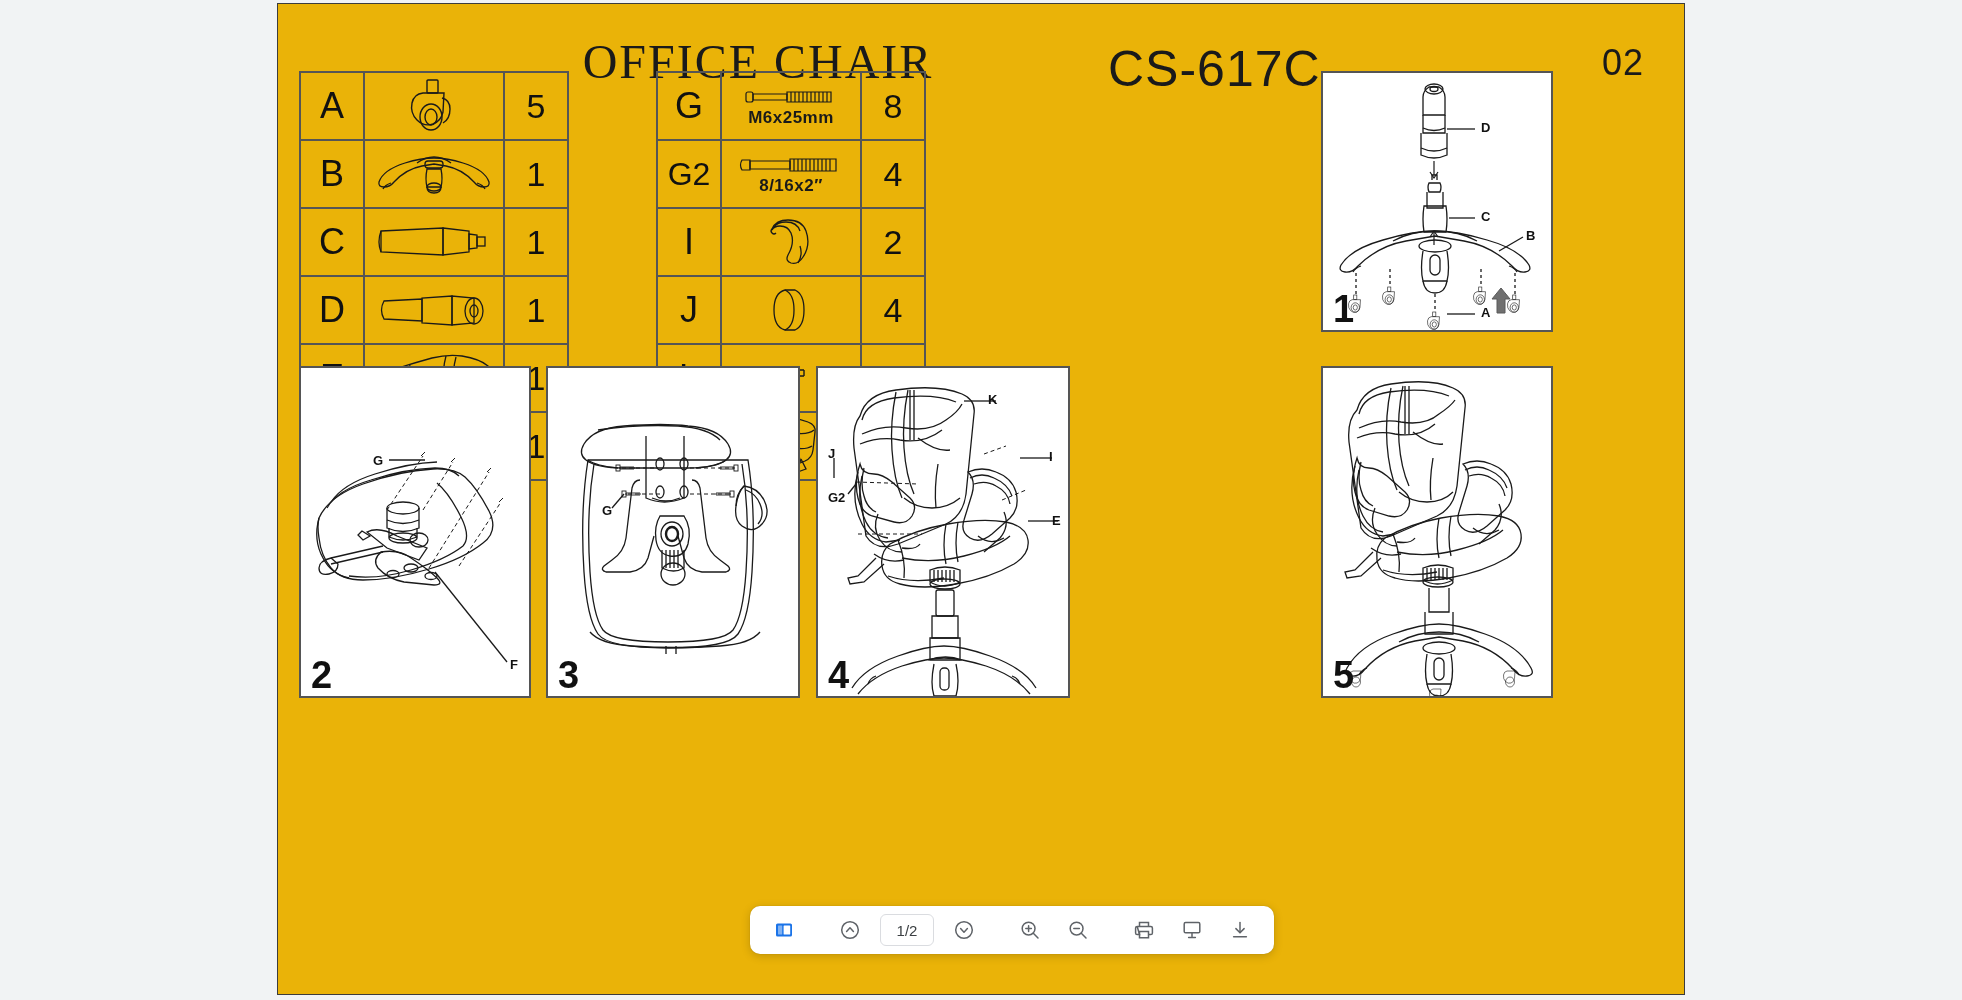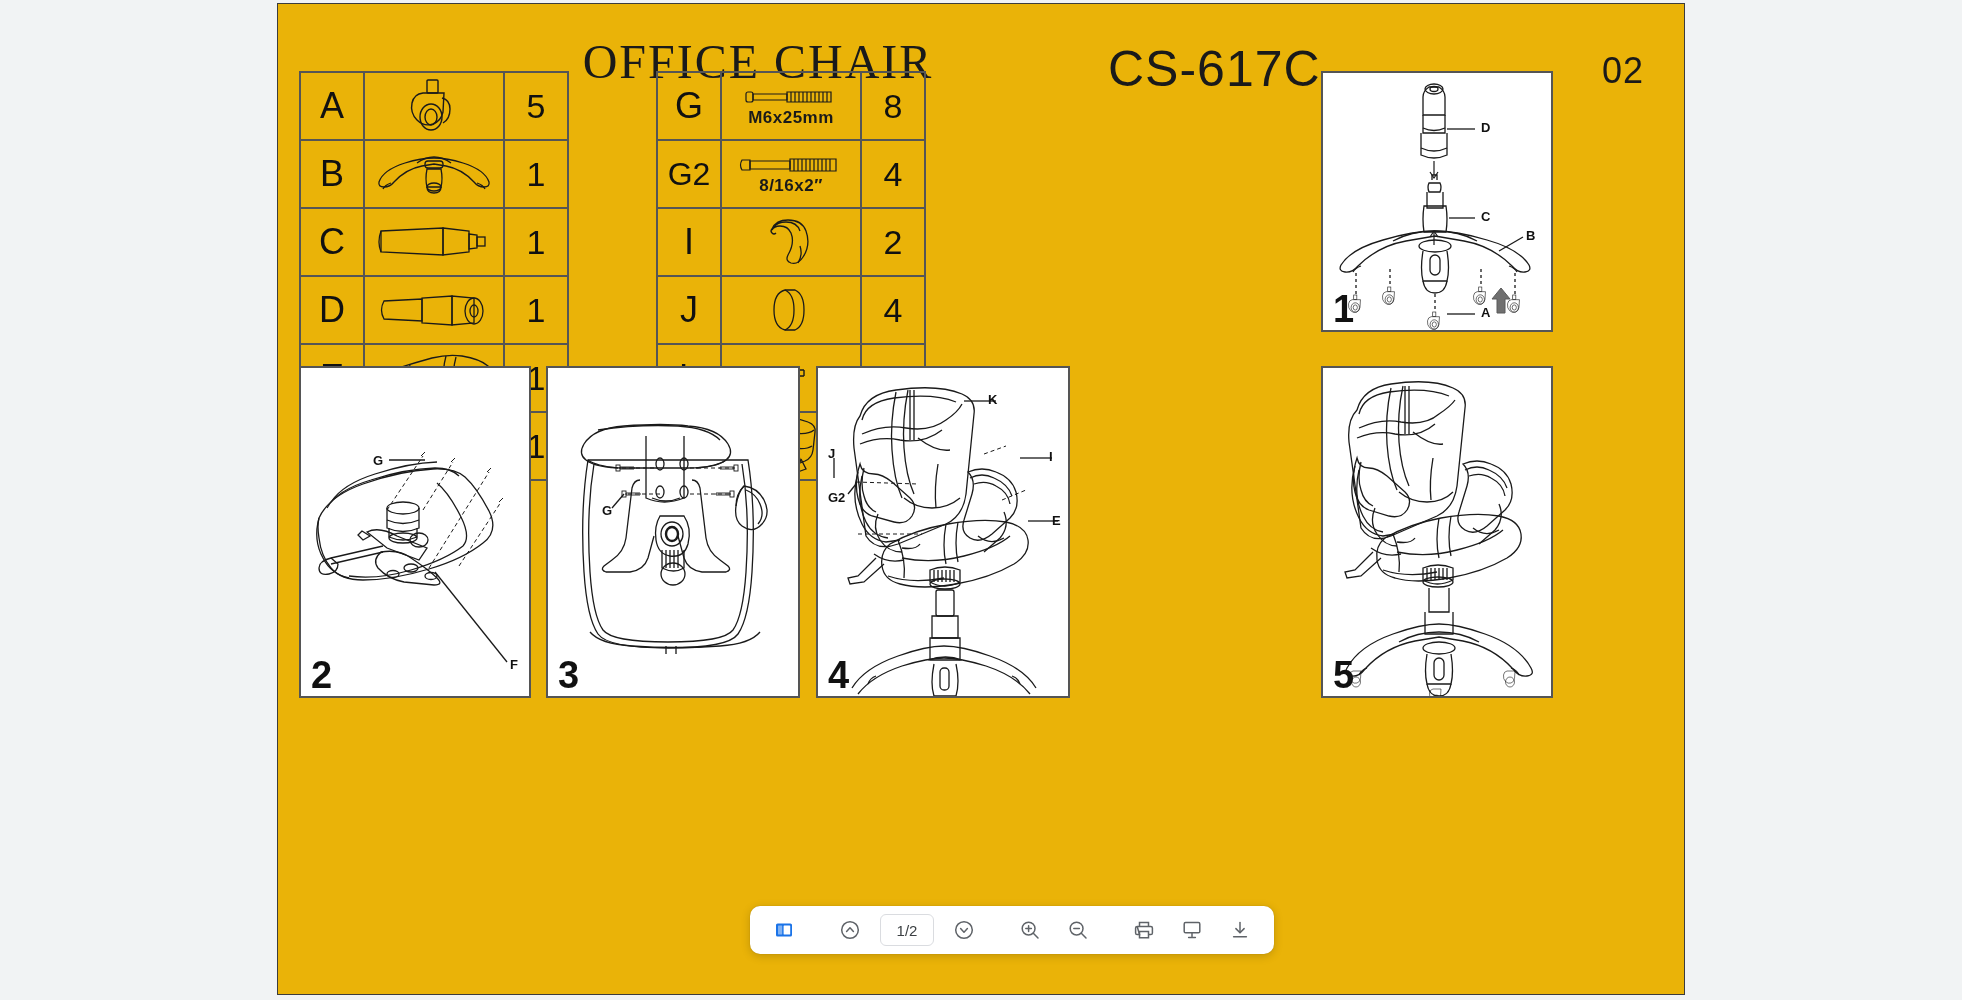--- a/index.html
+++ b/index.html
@@ -54,21 +54,20 @@
     color: #1a1a1a;
     white-space: nowrap;
   }
   .hdr-page {
     position: absolute;
     right: 40px;
     top: 38px;
     font-size: 36px;
     letter-spacing: 1px;
     color: #1a1a1a;
-    margin-top: 8px;
   }
 
   
   .parts-table {
     position: absolute;
     border-collapse: collapse;
     table-layout: fixed;
   }
   .parts-table td {
     border: 2px solid #555;

